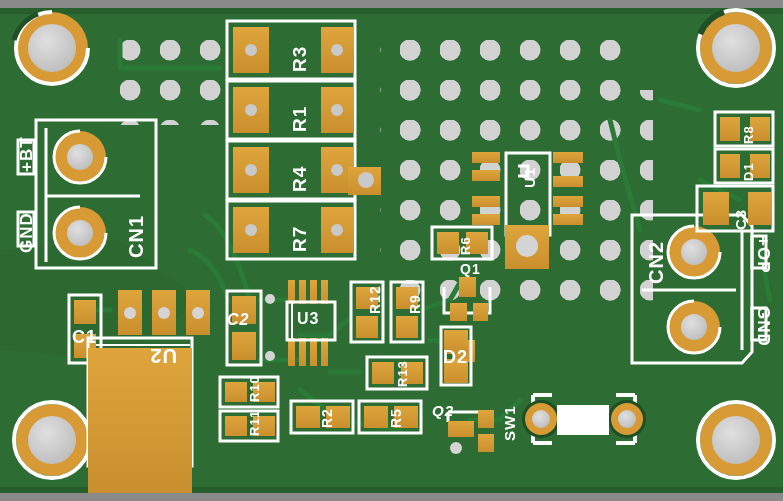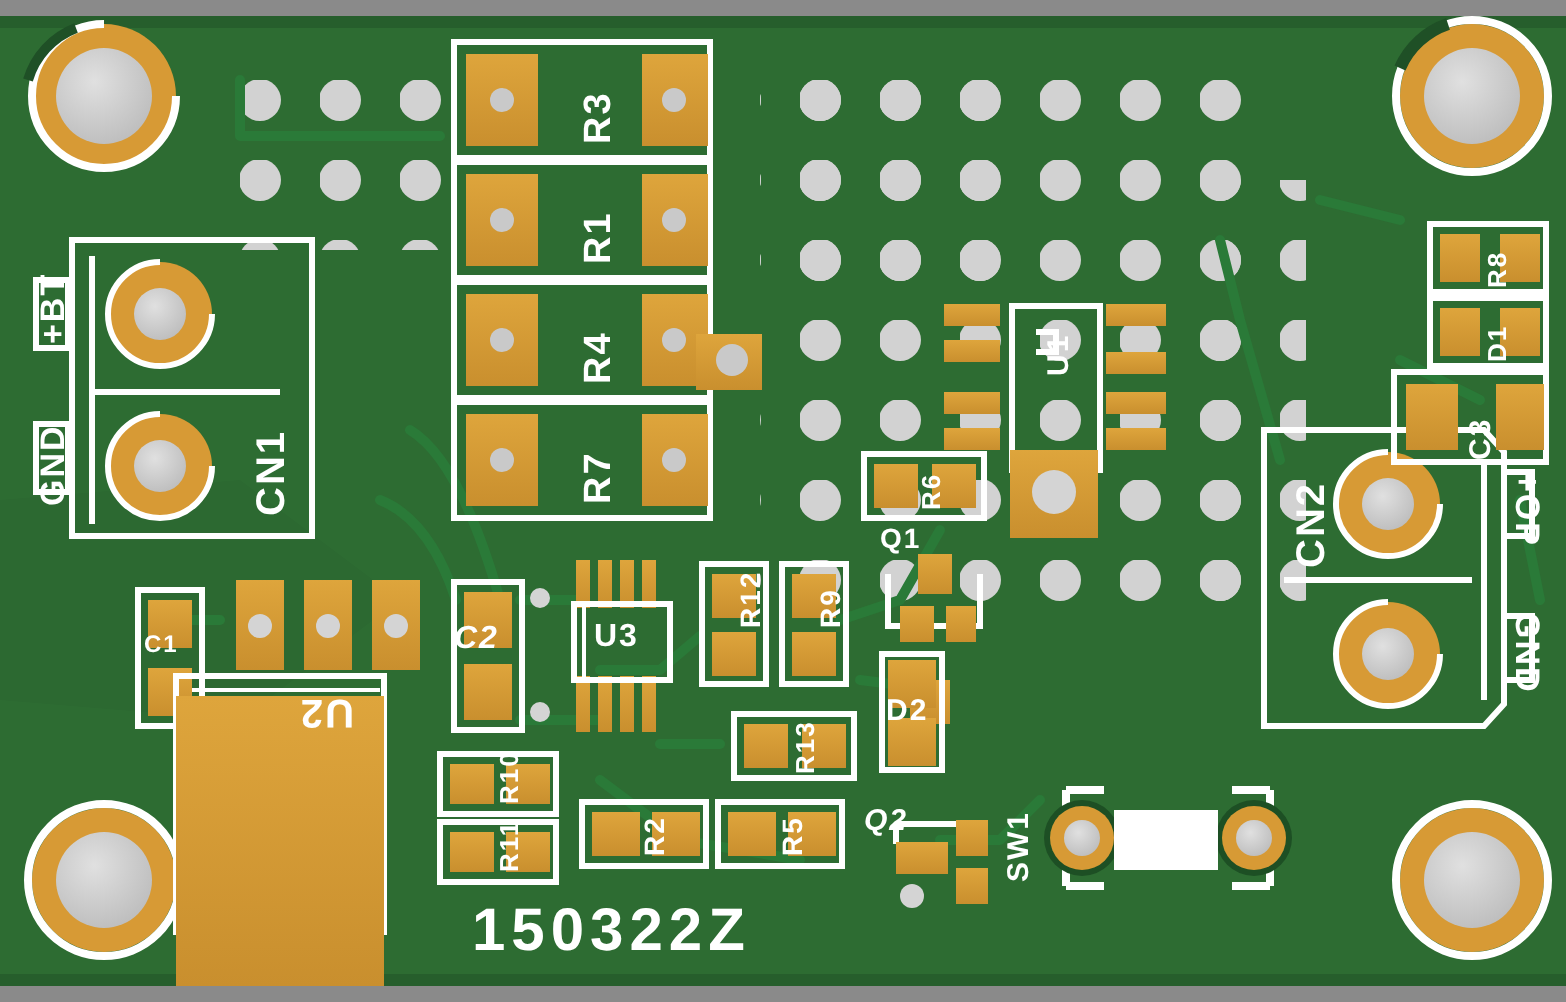--- a/index.html
+++ b/index.html
@@ -323,41 +323,40 @@
   <div class="lbl rot90" style="left:290px;top:192px;font-size:19px;">R4</div>
   <div class="lbl rot90" style="left:290px;top:252px;font-size:19px;">R7</div>
 
   <div class="lbl rot90" style="left:742px;top:144px;font-size:13px;">R8</div>
   <div class="lbl rot90" style="left:742px;top:181px;font-size:13px;">D1</div>
   <div class="lbl rot90" style="left:733px;top:230px;font-size:15px;">C3</div>
 
   <div class="lbl rot90" style="left:522px;top:188px;font-size:15px;">U1</div>
 
   <div class="lbl rot90" style="left:459px;top:255px;font-size:13px;">R6</div>
-  <div class="lbl" style="left:440px;top:262px;font-size:14px;">Q1</div>
-
-  <div class="lbl" style="left:72px;top:316px;font-size:12px;text-align:center;">C1</div>
+  <div class="lbl" style="left:460px;top:262px;font-size:14px;">Q1</div>
+
+  <div class="lbl" style="left:72px;top:328px;font-size:18px;text-align:center;">C1</div>
   <div class="lbl" style="left:227px;top:312px;font-size:16px;font-style:italic;">C2</div>
 
   <div class="lbl rot180" style="left:177px;top:366px;font-size:20px;">U2</div>
 
   <div class="lbl" style="left:297px;top:311px;font-size:16px;">U3</div>
 
   <div class="lbl rot90" style="left:368px;top:314px;font-size:14px;">R12</div>
   <div class="lbl rot90" style="left:408px;top:314px;font-size:14px;">R9</div>
 
   <div class="lbl rot90" style="left:396px;top:387px;font-size:13px;">R13</div>
 
-  <div class="lbl" style="left:443px;top:348px;font-size:15px;">D2</div>
+  <div class="lbl" style="left:443px;top:348px;font-size:18px;">D2</div>
 
   <div class="lbl rot90" style="left:248px;top:402px;font-size:13px;">R10</div>
   <div class="lbl rot90" style="left:248px;top:436px;font-size:13px;">R11</div>
 
   <div class="lbl rot90" style="left:320px;top:428px;font-size:14px;">R2</div>
   <div class="lbl rot90" style="left:389px;top:428px;font-size:14px;">R5</div>
 
   <div class="lbl" style="left:432px;top:403px;font-size:15px;font-style:italic;">Q2</div>
 
   <div class="lbl rot90" style="left:502px;top:441px;font-size:15px;">SW1</div>
 
-  <div class="lbl" style="left:236px;top:451px;font-size:30px;letter-spacing:3px;">150322Z</div>
 
 </div>
 
 </body></html>

